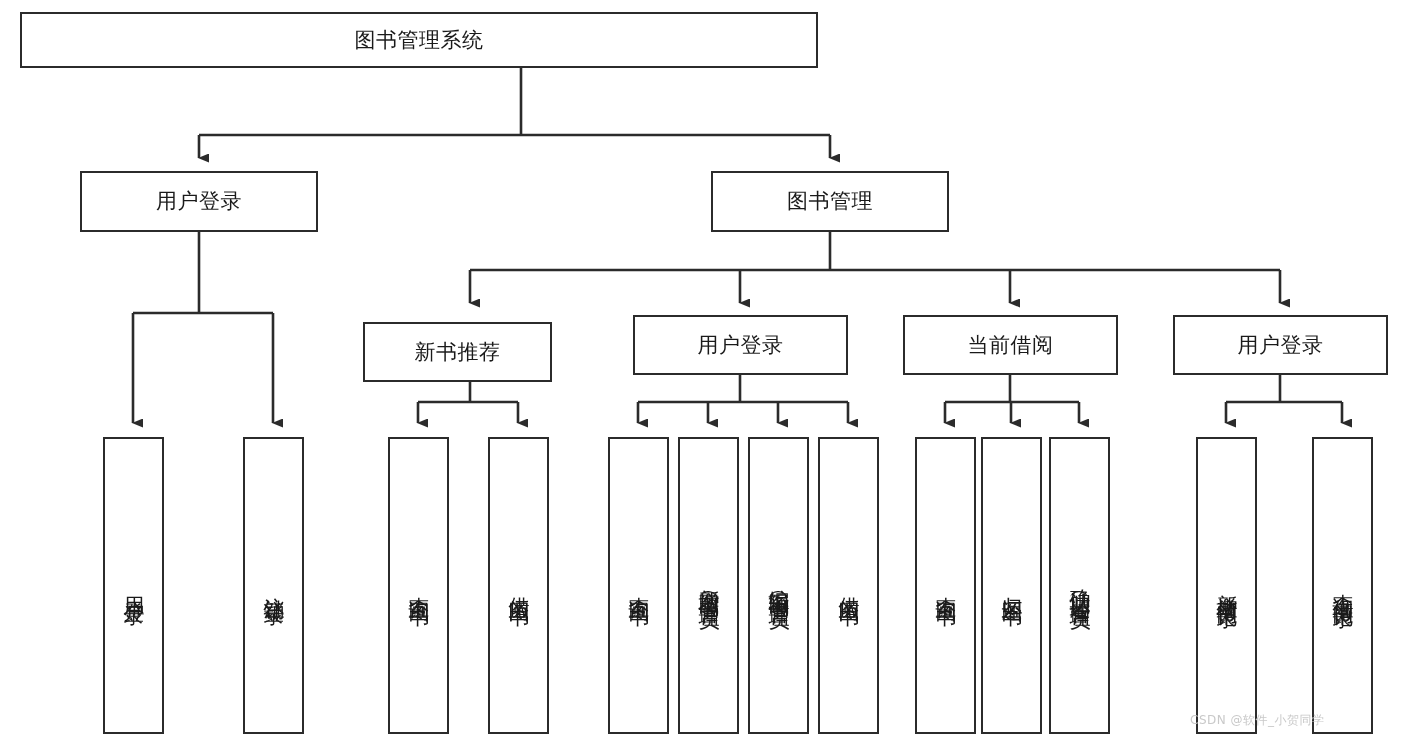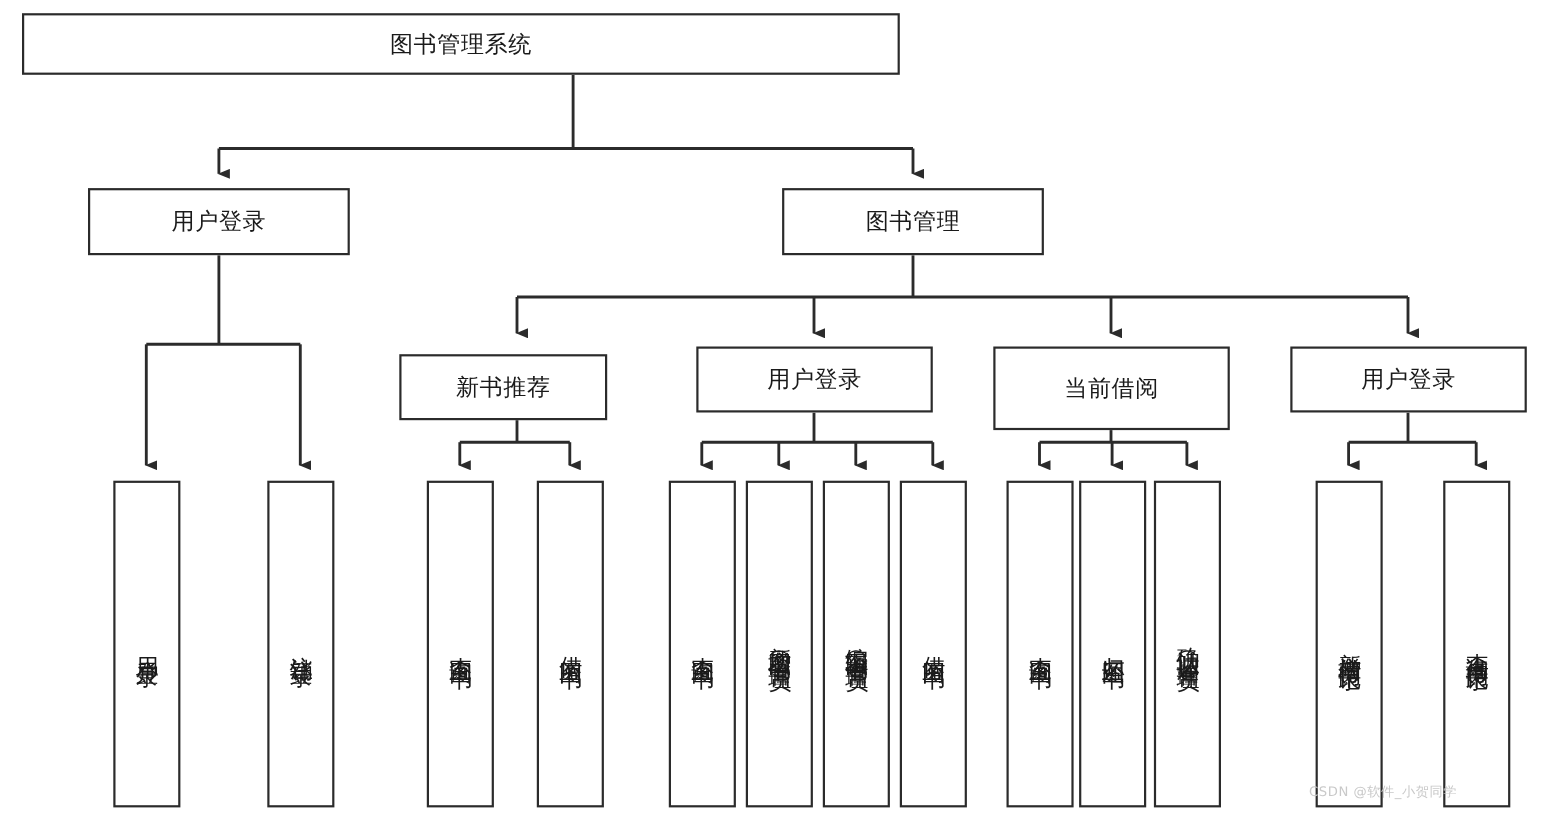--- a/index.html
+++ b/index.html
@@ -137,21 +137,21 @@
   <div class="node horiz" style="left:711px; top:171px; width:238px; height:61px;">
     <span class="label">图书管理</span>
   </div>
 
   <div class="node horiz" style="left:363px; top:322px; width:189px; height:60px;">
     <span class="label">新书推荐</span>
   </div>
   <div class="node horiz" style="left:633px; top:315px; width:215px; height:60px;">
     <span class="label">用户登录</span>
   </div>
-  <div class="node horiz" style="left:903px; top:315px; width:215px; height:76px;justify-content:center;">
+  <div class="node horiz" style="left:903px; top:315px; width:215px; height:60px;justify-content:center;">
     <span class="label">当前借阅</span>
   </div>
   <div class="node horiz" style="left:1173px; top:315px; width:215px; height:60px;">
     <span class="label">用户登录</span>
   </div>
 
   <div class="node vert" style="left:103px; top:437px; width:61px; height:297px;">
     <span class="label">用户登录</span>
   </div>
   <div class="node vert" style="left:243px; top:437px; width:61px; height:297px;">

